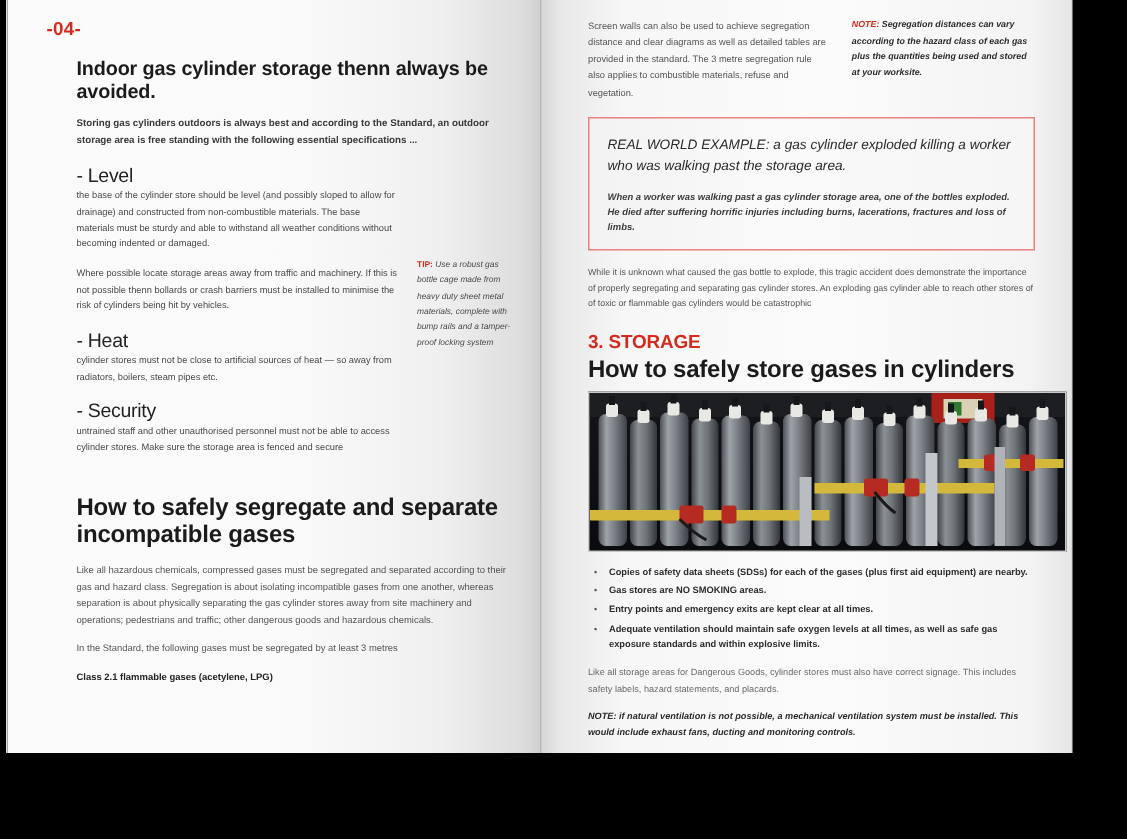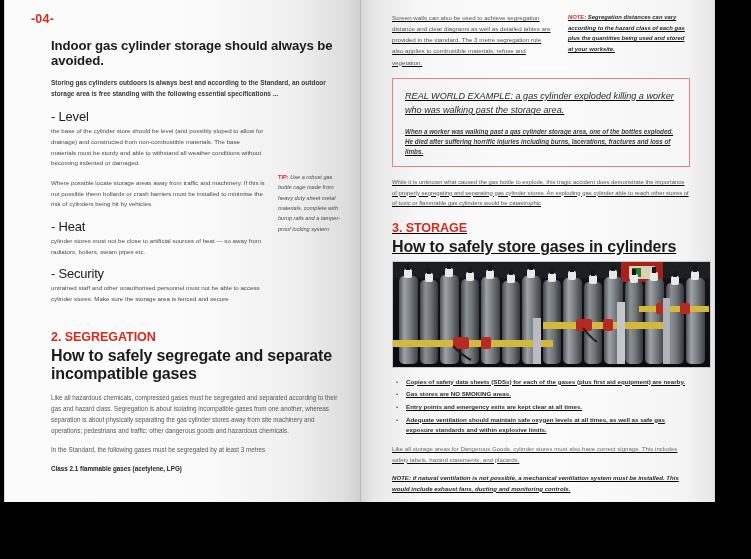--- a/index.html
+++ b/index.html
@@ -35,21 +35,21 @@
     border-right:1px solid #d8d8d8;
   }
   .pagenum{
     color:#d52b1e;
     font-weight:bold;
     font-size:12.5px;
     letter-spacing:0.2px;
     margin:0 0 12px 0;
   }
   .pg-left-inner{padding-left:20px;}
-  .pg-right-inner{padding-left:14px;padding-right:6px;text-decoration:underline;}
+  .pg-right-inner{padding-left:14px;padding-right:6px;}
 
   h1.lead{
     font-size:13.2px;
     font-weight:bold;
     color:#1b1b1b;
     margin:0 0 9px 0;
     letter-spacing:-0.1px;
   }
   p.body{
     font-size:6.5px;
@@ -205,42 +205,41 @@
 </style>
 </head>
 <body>
 
 <div class="spread">
 
   <div class="page page-left">
     <div class="pagenum">-04-</div>
     <div class="pg-left-inner">
 
-      <h1 class="lead">Indoor gas cylinder storage should always be avoided.</h1>
+      <h1 class="lead">Indoor gas cylinder storage thenn always be avoided.</h1>
       <p class="body">Storing gas cylinders outdoors is always best and according to the Standard, an outdoor storage area is free standing with the following essential specifications ...</p>
 
       <div class="spec">
         <h2>- Level</h2>
         <p>the base of the cylinder store should be level (and possibly sloped to allow for drainage) and constructed from non-combustible materials. The base materials must be sturdy and able to withstand all weather conditions without becoming indented or damaged.</p>
       </div>
       <div class="spec">
         <p>Where possible locate storage areas away from traffic and machinery. If this is not possible thenn bollards or crash barriers must be installed to minimise the risk of cylinders being hit by vehicles.</p>
       </div>
       <div class="spec">
         <h2>- Heat</h2>
         <p>cylinder stores must not be close to artificial sources of heat — so away from radiators, boilers, steam pipes etc.</p>
       </div>
       <div class="spec">
         <h2>- Security</h2>
         <p>untrained staff and other unauthorised personnel must not be able to access cylinder stores. Make sure the storage area is fenced and secure</p>
       </div>
 
       <div style="height:16px"></div>
 
-      <h2 class="sect-red">2. SEGREGATION</h2>
       <h3 class="sect-sub">How to safely segregate and separate incompatible gases</h3>
       <p class="body-light">Like all hazardous chemicals, compressed gases must be segregated and separated according to their gas and hazard class. Segregation is about isolating incompatible gases from one another, whereas separation is about physically separating the gas cylinder stores away from site machinery and operations; pedestrians and traffic; other dangerous goods and hazardous chemicals.</p>
       <p class="body-light" style="margin-top:8px">In the Standard, the following gases must be segregated by at least 3 metres</p>
       <div class="classlist">
         <div>Class 2.1 flammable gases (acetylene, LPG)</div>
 
       </div>
     </div>
 
     <div class="tipbox">

